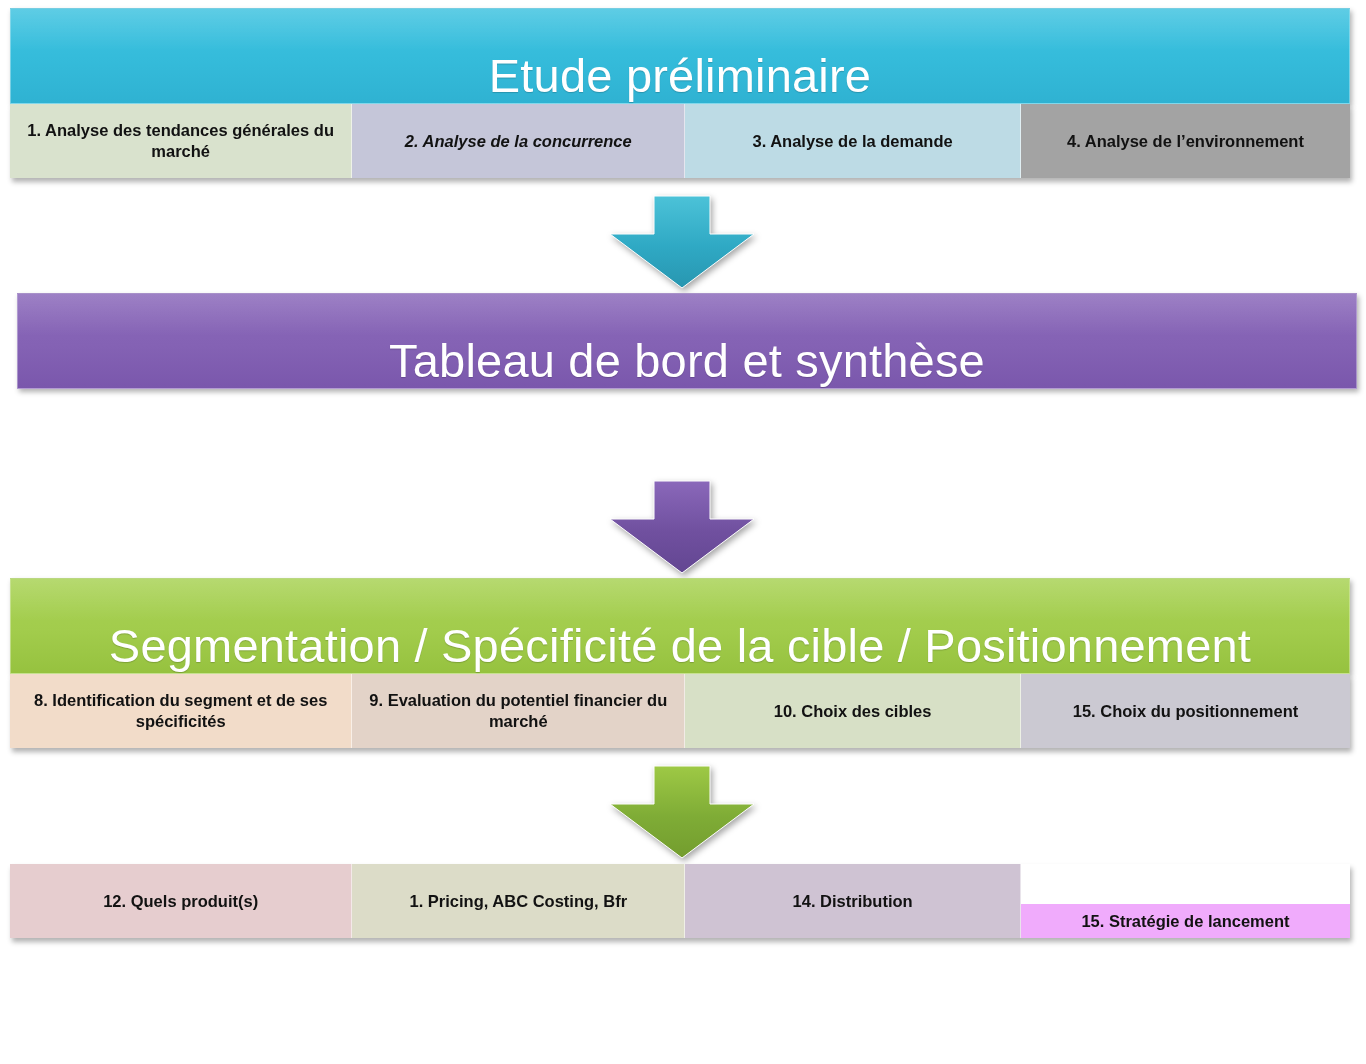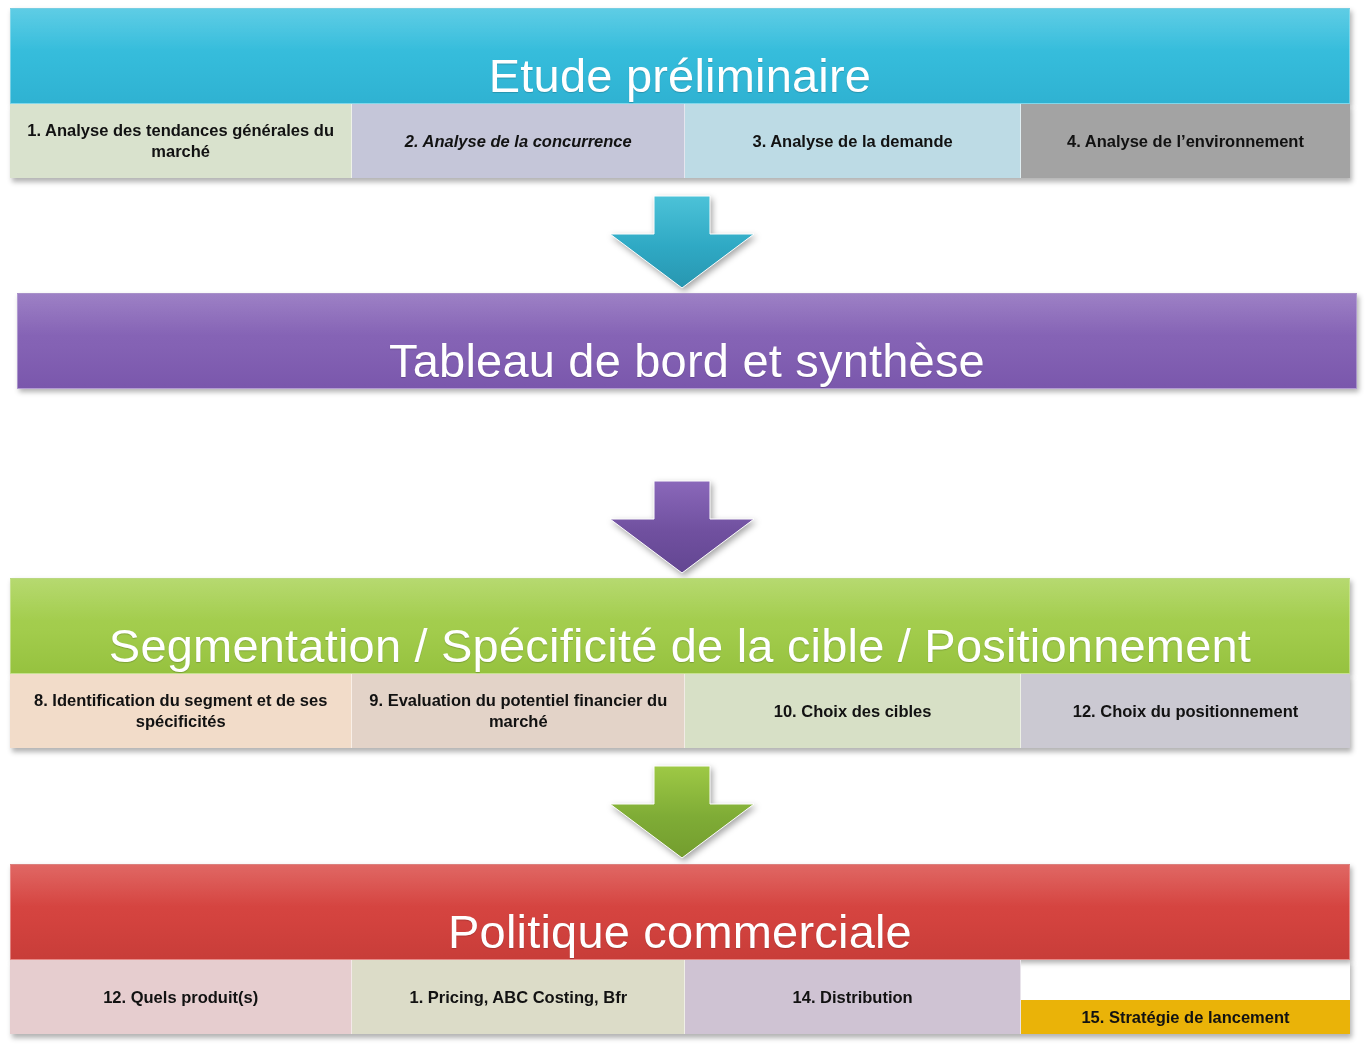--- a/index.html
+++ b/index.html
@@ -163,51 +163,48 @@
       <div class="step" style="flex:345 0 0; background:#f2dcc9;">
         <span class="lbl">8. Identification du segment et de ses spécificités</span>
       </div>
       <div class="step" style="flex:335 0 0; background:#e3d3c8;">
         <span class="lbl">9. Evaluation du potentiel financier du marché</span>
       </div>
       <div class="step" style="flex:338 0 0; background:#d7e0c6;">
         <span class="lbl">10. Choix des cibles</span>
       </div>
       <div class="step" style="flex:332 0 0; background:#cbc9d2;">
-        <span class="lbl">12. Choix du positionnement</span>
+        <span class="lbl">15. Choix du positionnement</span>
       </div>
     </div>
   </div>
 
   <div class="arrow" id="arrow-3">
     <svg viewBox="0 0 148 94" preserveAspectRatio="none">
       <defs>
         <linearGradient id="g3" x1="0" y1="0" x2="0" y2="1">
           <stop offset="0%" stop-color="#9ec945"></stop>
           <stop offset="55%" stop-color="#7fac36"></stop>
           <stop offset="100%" stop-color="#739d2e"></stop>
         </linearGradient>
       </defs>
       <polygon points="46,0 102,0 102,38 146,38 74,92 2,38 46,38" fill="url(#g3)" stroke="#ffffff" stroke-width="1" style="filter:drop-shadow(2px 3px 3px rgba(0,0,0,0.35))"></polygon>
     </svg>
   </div>
 
   <div class="stage" id="stage-4">
-    <div class="stage-header hdr-red">
-      <span>Politique commerciale</span>
-    </div>
     <div class="steps">
       <div class="step" style="flex:345 0 0; background:#e6cdcf;">
         <span class="lbl">12. Quels produit(s)</span>
       </div>
       <div class="step" style="flex:335 0 0; background:#dcdcc8;">
         <span class="lbl">1. Pricing, ABC Costing, Bfr</span>
       </div>
       <div class="step" style="flex:338 0 0; background:#cfc3d3;text-align:right;">
         <span class="lbl">14. Distribution</span>
       </div>
-      <div class="step" style="flex:332 0 0; background:#eab308;margin-top:40px;">
+      <div class="step" style="flex:332 0 0; background:#f0abfc;margin-top:40px;">
         <span class="lbl">15. Stratégie de lancement</span>
       </div>
     </div>
   </div>
 
 </div>
 
 </body></html>

